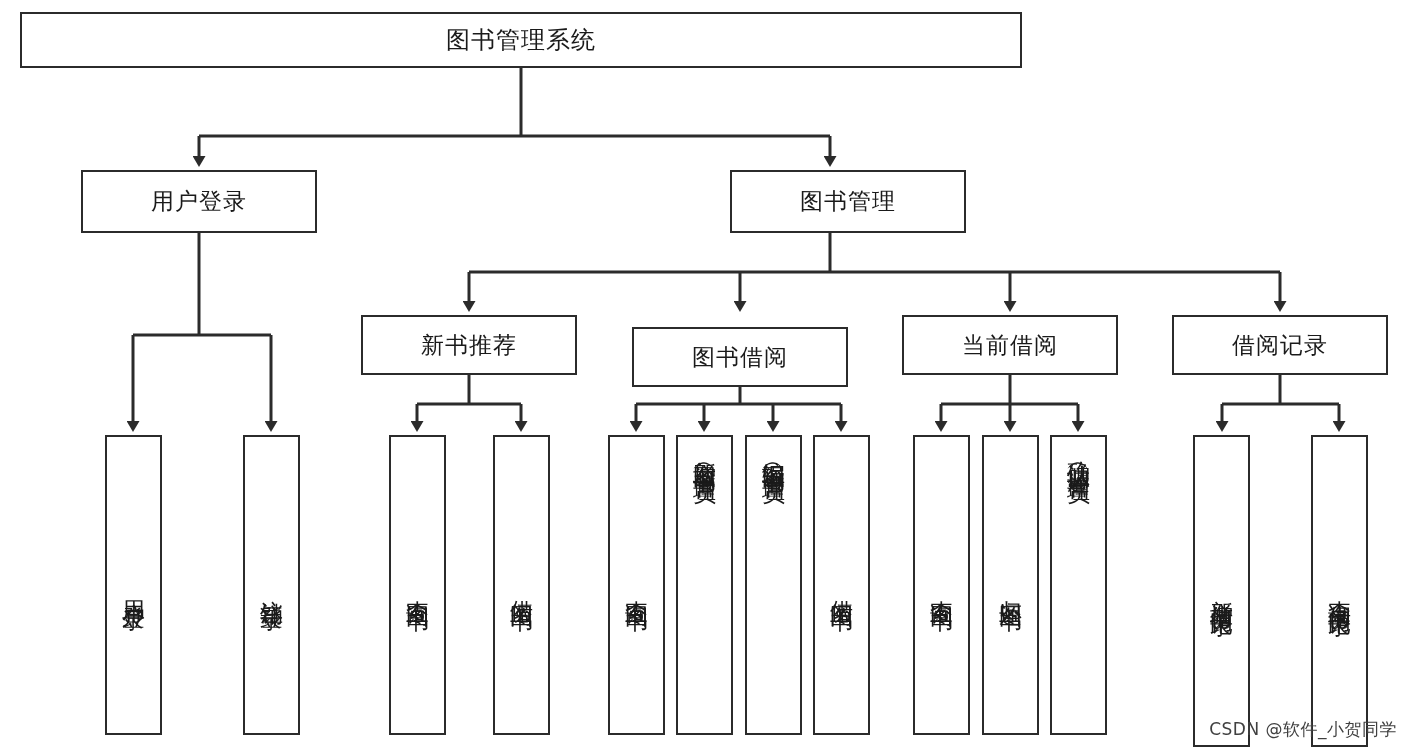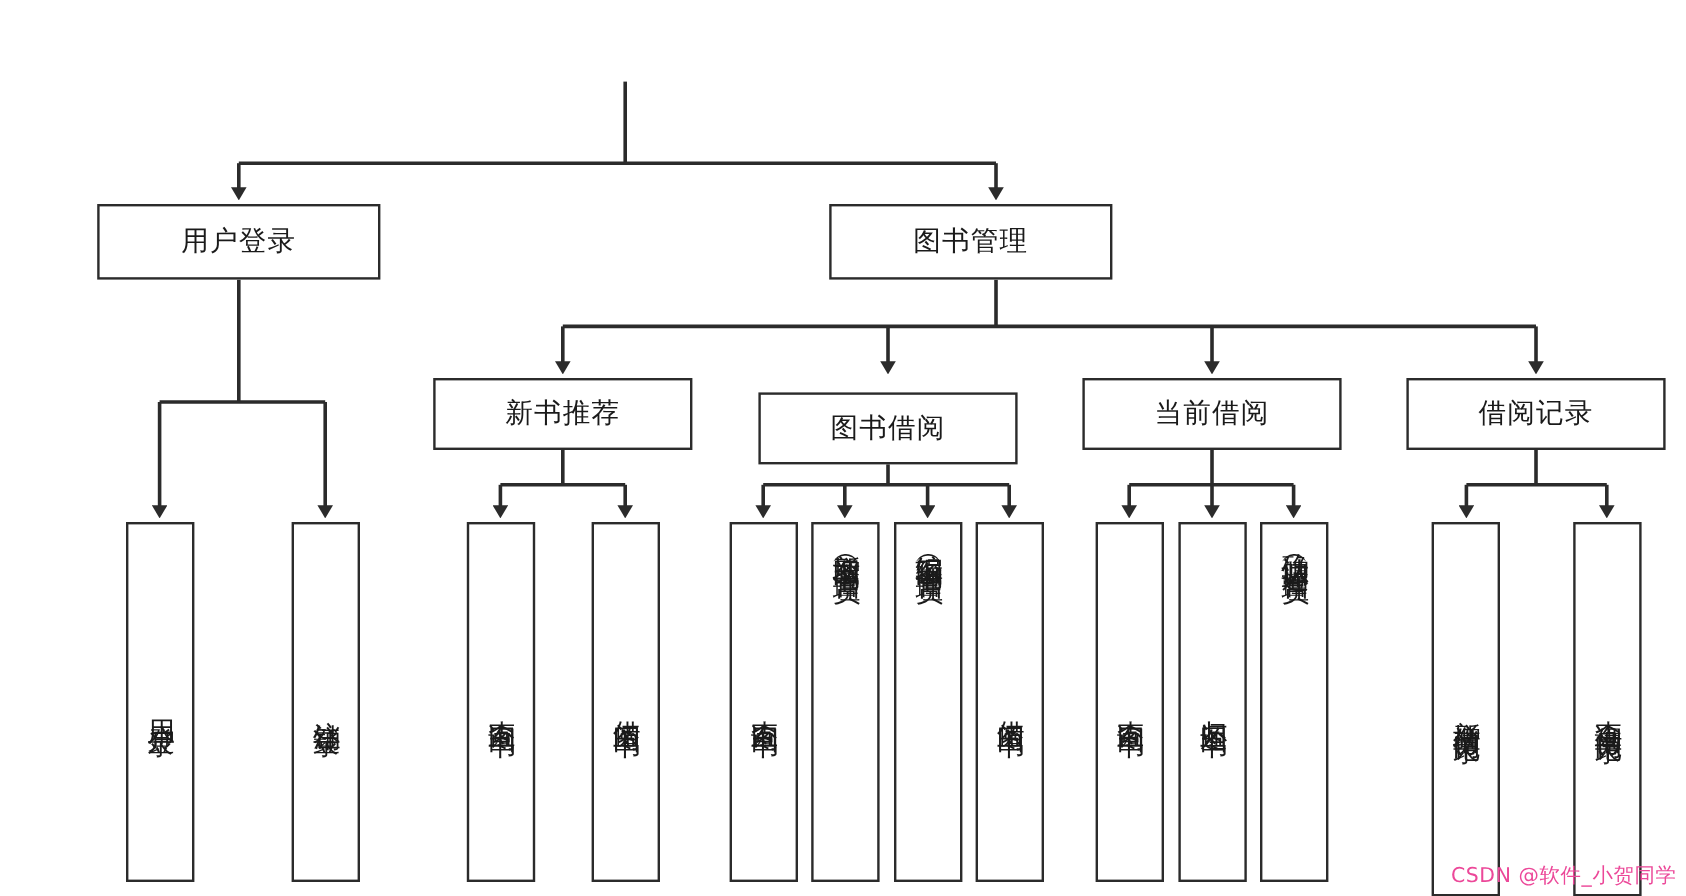--- a/index.html
+++ b/index.html
@@ -45,21 +45,21 @@
   }
   .vtext.centered{
     margin-top:auto;margin-bottom:auto;
   }
   .leaf.mid{align-items:center;padding-top:0;}
   svg#edges{position:absolute;left:0;top:0;width:1405px;height:747px;pointer-events:none;}
   .watermark{
     position:absolute;
     right:8px;bottom:6px;
     font-size:17px;
-    color:#ec4899;
+    color:#404040;
     letter-spacing:0.5px;
     white-space:nowrap;
     font-family:"DejaVu Sans","Liberation Sans",sans-serif;
   }
 </style>
 </head>
 <body>
 
 <div id="diagram">
 
@@ -106,25 +106,28 @@
       <path d="M1010,404 L1010,422" marker-end="url(#arrow)"></path>
       <path d="M1078,404 L1078,422" marker-end="url(#arrow)"></path>
 
       <path d="M1280,375 L1280,404"></path>
       <path d="M1222,404 L1339,404"></path>
       <path d="M1222,404 L1222,422" marker-end="url(#arrow)"></path>
       <path d="M1339,404 L1339,422" marker-end="url(#arrow)"></path>
     </g>
   </svg>
 
+  <div class="node node-h node-root" style="left:20px;top:12px;width:1002px;height:56px;">
+    <span>图书管理系统</span>
+  </div>
 
   <div class="node node-h" style="left:81px;top:170px;width:236px;height:63px;">
     <span>用户登录</span>
   </div>
-  <div class="node node-h" style="left:691px;top:170px;width:236px;height:63px;">
+  <div class="node node-h" style="left:730px;top:170px;width:236px;height:63px;">
     <span>图书管理</span>
   </div>
 
   <div class="node node-h" style="left:361px;top:315px;width:216px;height:60px;text-align:center;">
     <span>新书推荐</span>
   </div>
   <div class="node node-h" style="left:632px;top:315px;width:216px;height:60px;margin-top:12px;">
     <span>图书借阅</span>
   </div>
   <div class="node node-h" style="left:902px;top:315px;width:216px;height:60px;">

